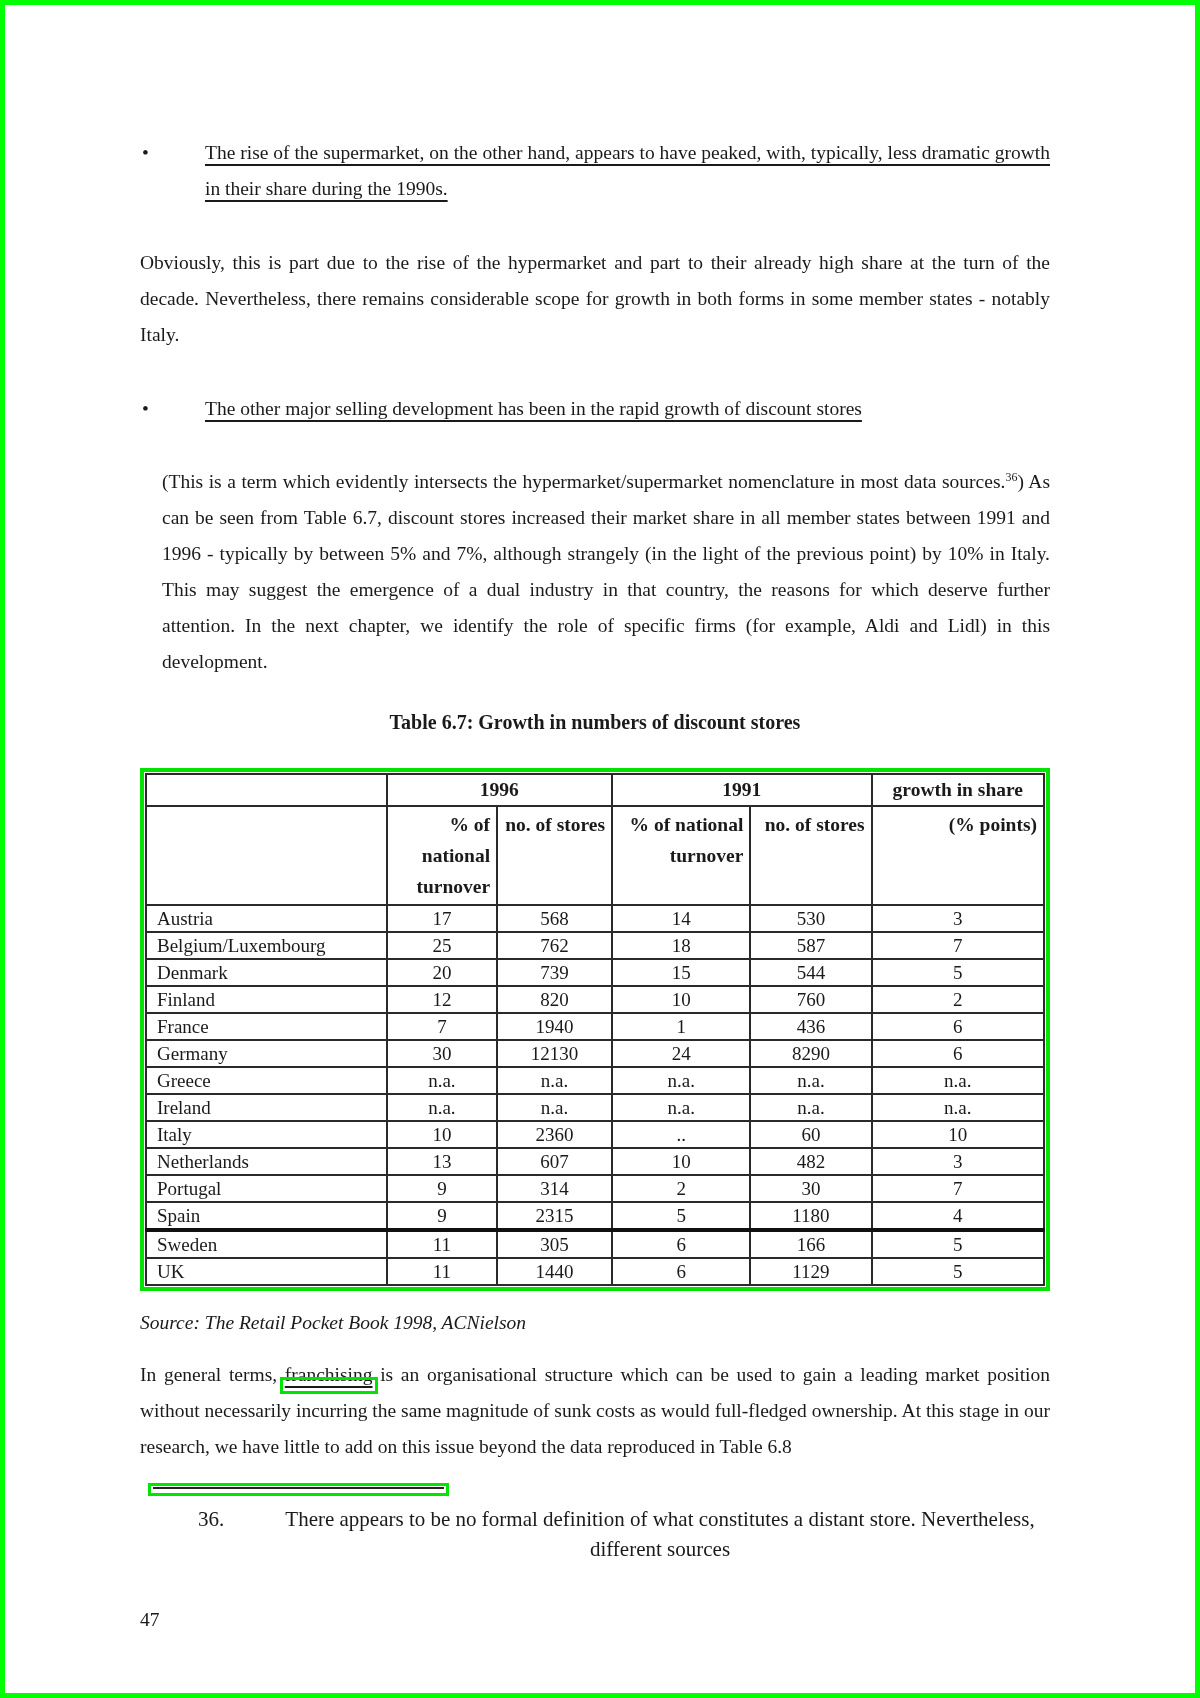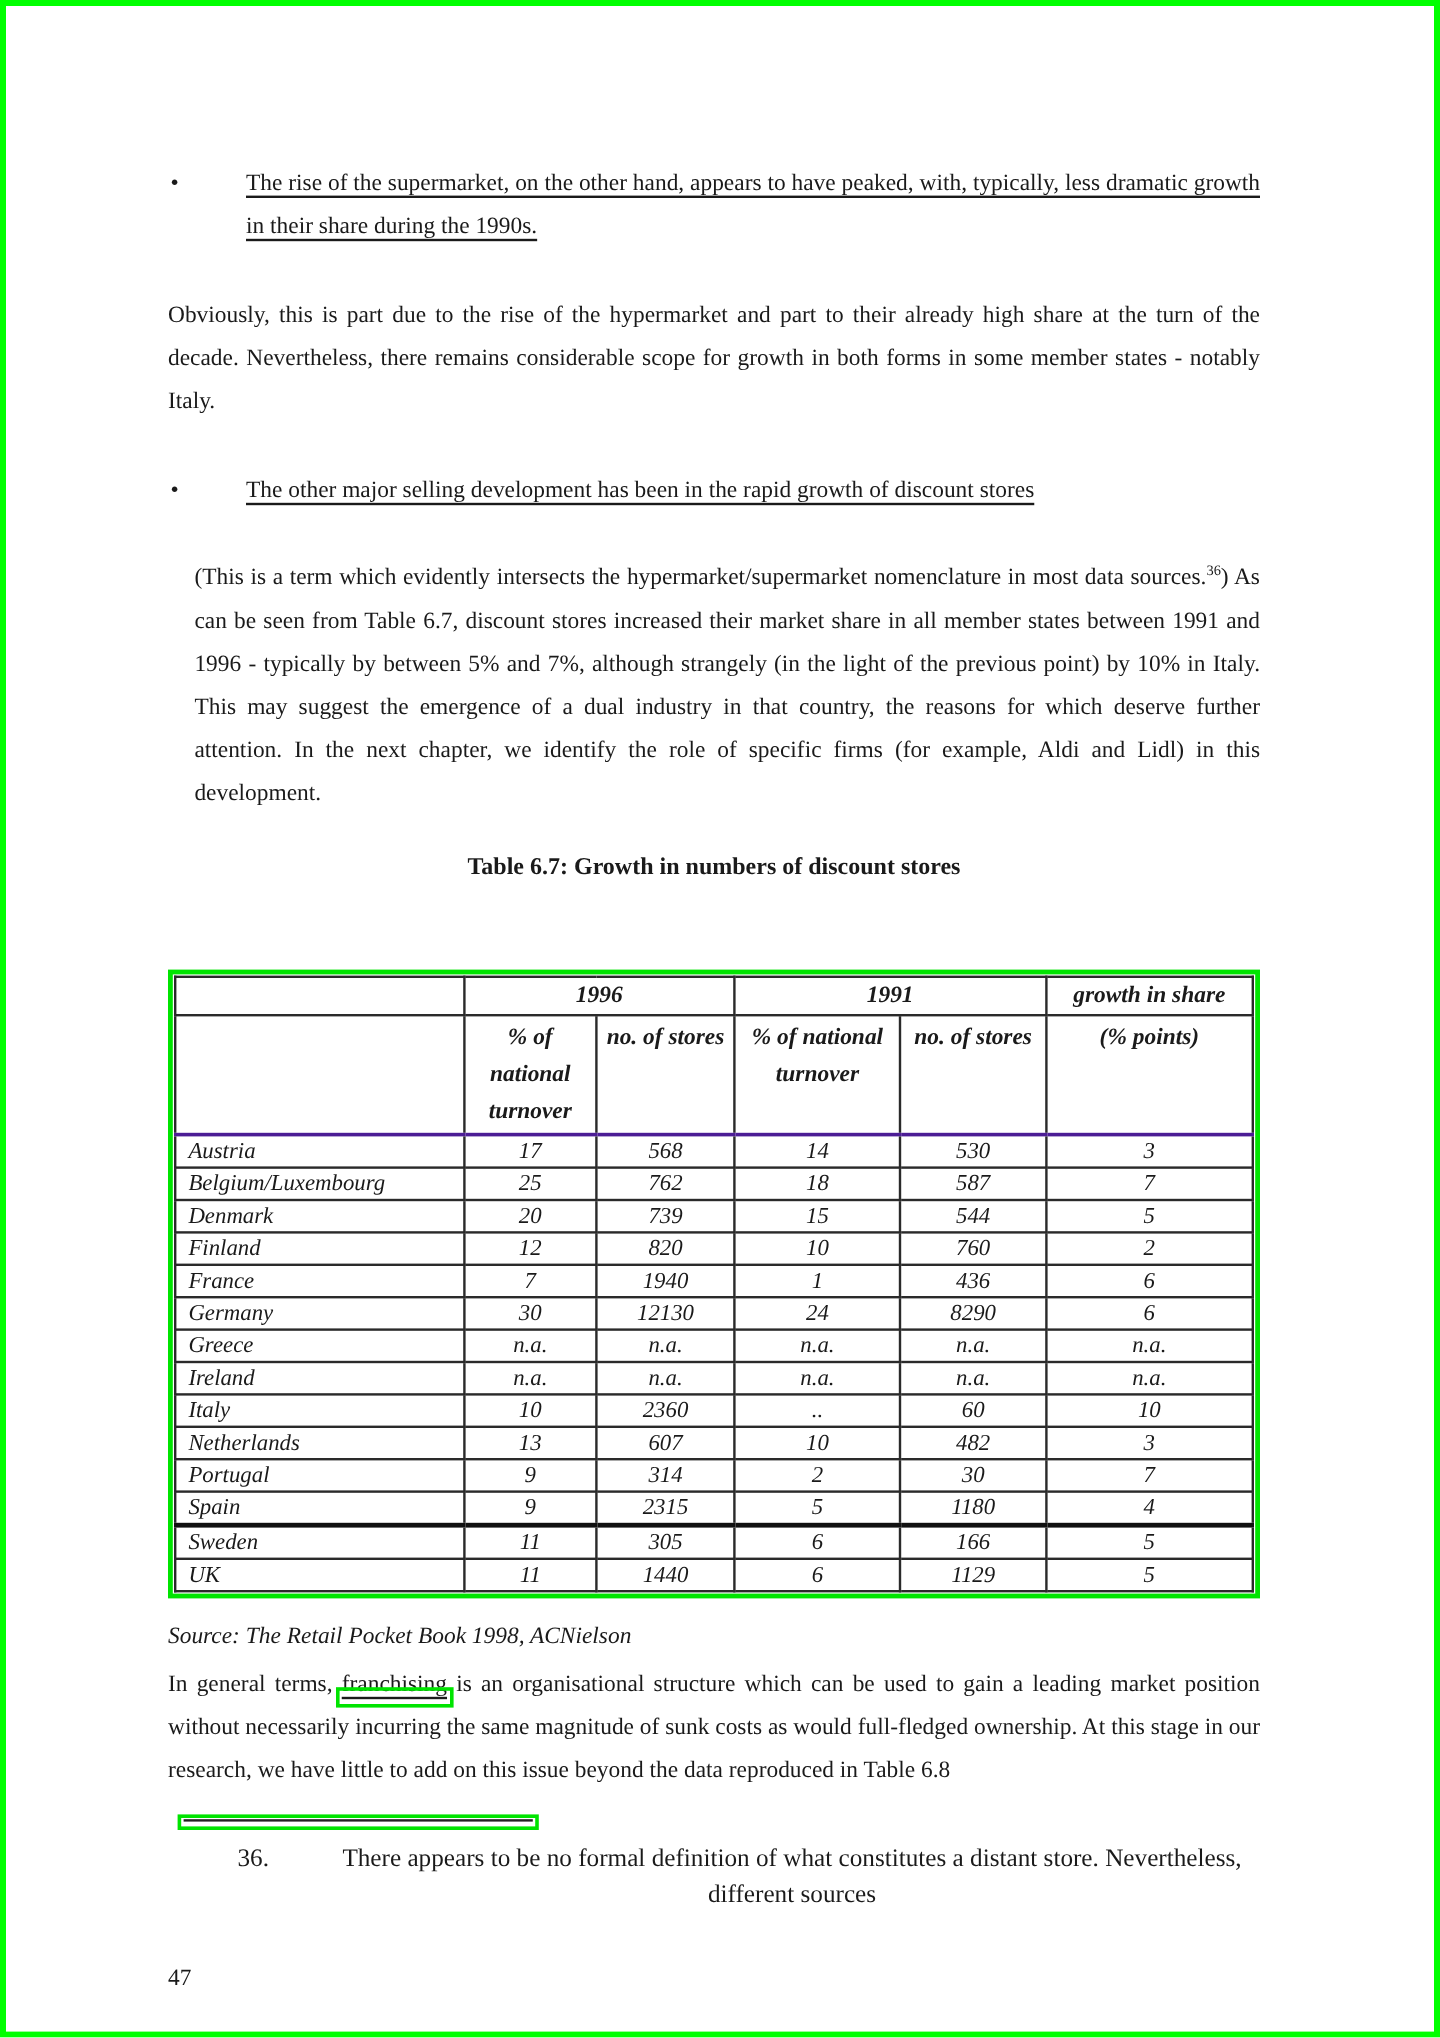--- a/index.html
+++ b/index.html
@@ -24,35 +24,35 @@
   .bullet-marker { position:absolute; left:2px; top:0; text-decoration:none; }
   .u { text-decoration:underline; text-decoration-thickness:1.5px; text-underline-offset:5px; }
 
   .p1 { margin-top:38px; }
   .bullet-2 { margin-top:38px; }
   .p2 { margin-top:37px;margin-left:22px; }
   sup { font-size:12px; line-height:0; vertical-align:super; }
 
   .caption { margin:24px 0 0 0; text-align:center; font-weight:bold; font-size:20px; line-height:36px; }
 
-  .table-wrap { margin-top:68px; border:4px solid #00e400; padding:1px;font-style:italic; }
+  .table-wrap { margin-top:28px; border:4px solid #00e400; padding:1px; }
   table { border-collapse:collapse; width:100%; border:2px solid #151515; table-layout:fixed; }
   th, td { border:2px solid #2a2a2a; }
   thead tr.group th { font-size:19.5px; font-weight:bold; text-align:center; padding:2px 6px; line-height:26px; }
   thead tr.sub th {
-    font-size:19.5px; font-weight:bold; text-align:center;
+    font-size:19.5px; font-weight:bold; text-align:right;
     vertical-align:top; padding:2px 6px; line-height:31px;
-    border-bottom:3px solid #4c1d95;
+    border-bottom:1px solid #4c1d95;
   }
   td { font-size:19px; line-height:23px; padding:1px 8px; text-align:center; vertical-align:middle; }
   td.c-left { text-align:left; padding-left:10px; }
   tbody tr:nth-child(12) td { border-bottom:4px solid #111; }
 
   .source { margin-top:14px; font-style:italic; text-align:left; }
-  .p3 { margin-top:4px; }
+  .p3 { margin-top:16px; }
 
   .franchising { position:relative; text-decoration:underline; text-decoration-thickness:1.5px; text-underline-offset:5px; }
   .franchising::after {
     content:""; position:absolute; left:-5px; right:-5px; bottom:-9px;
     height:11px; border:3px solid #00e400; pointer-events:none;
   }
 
   .fn-sep { margin-top:18px; margin-left:8px; width:295px; border:3px solid #00e400; background:#fff; }
   .fn-sep-line { height:2px; background:#222; margin:1px 2px 4px 2px; }
 

